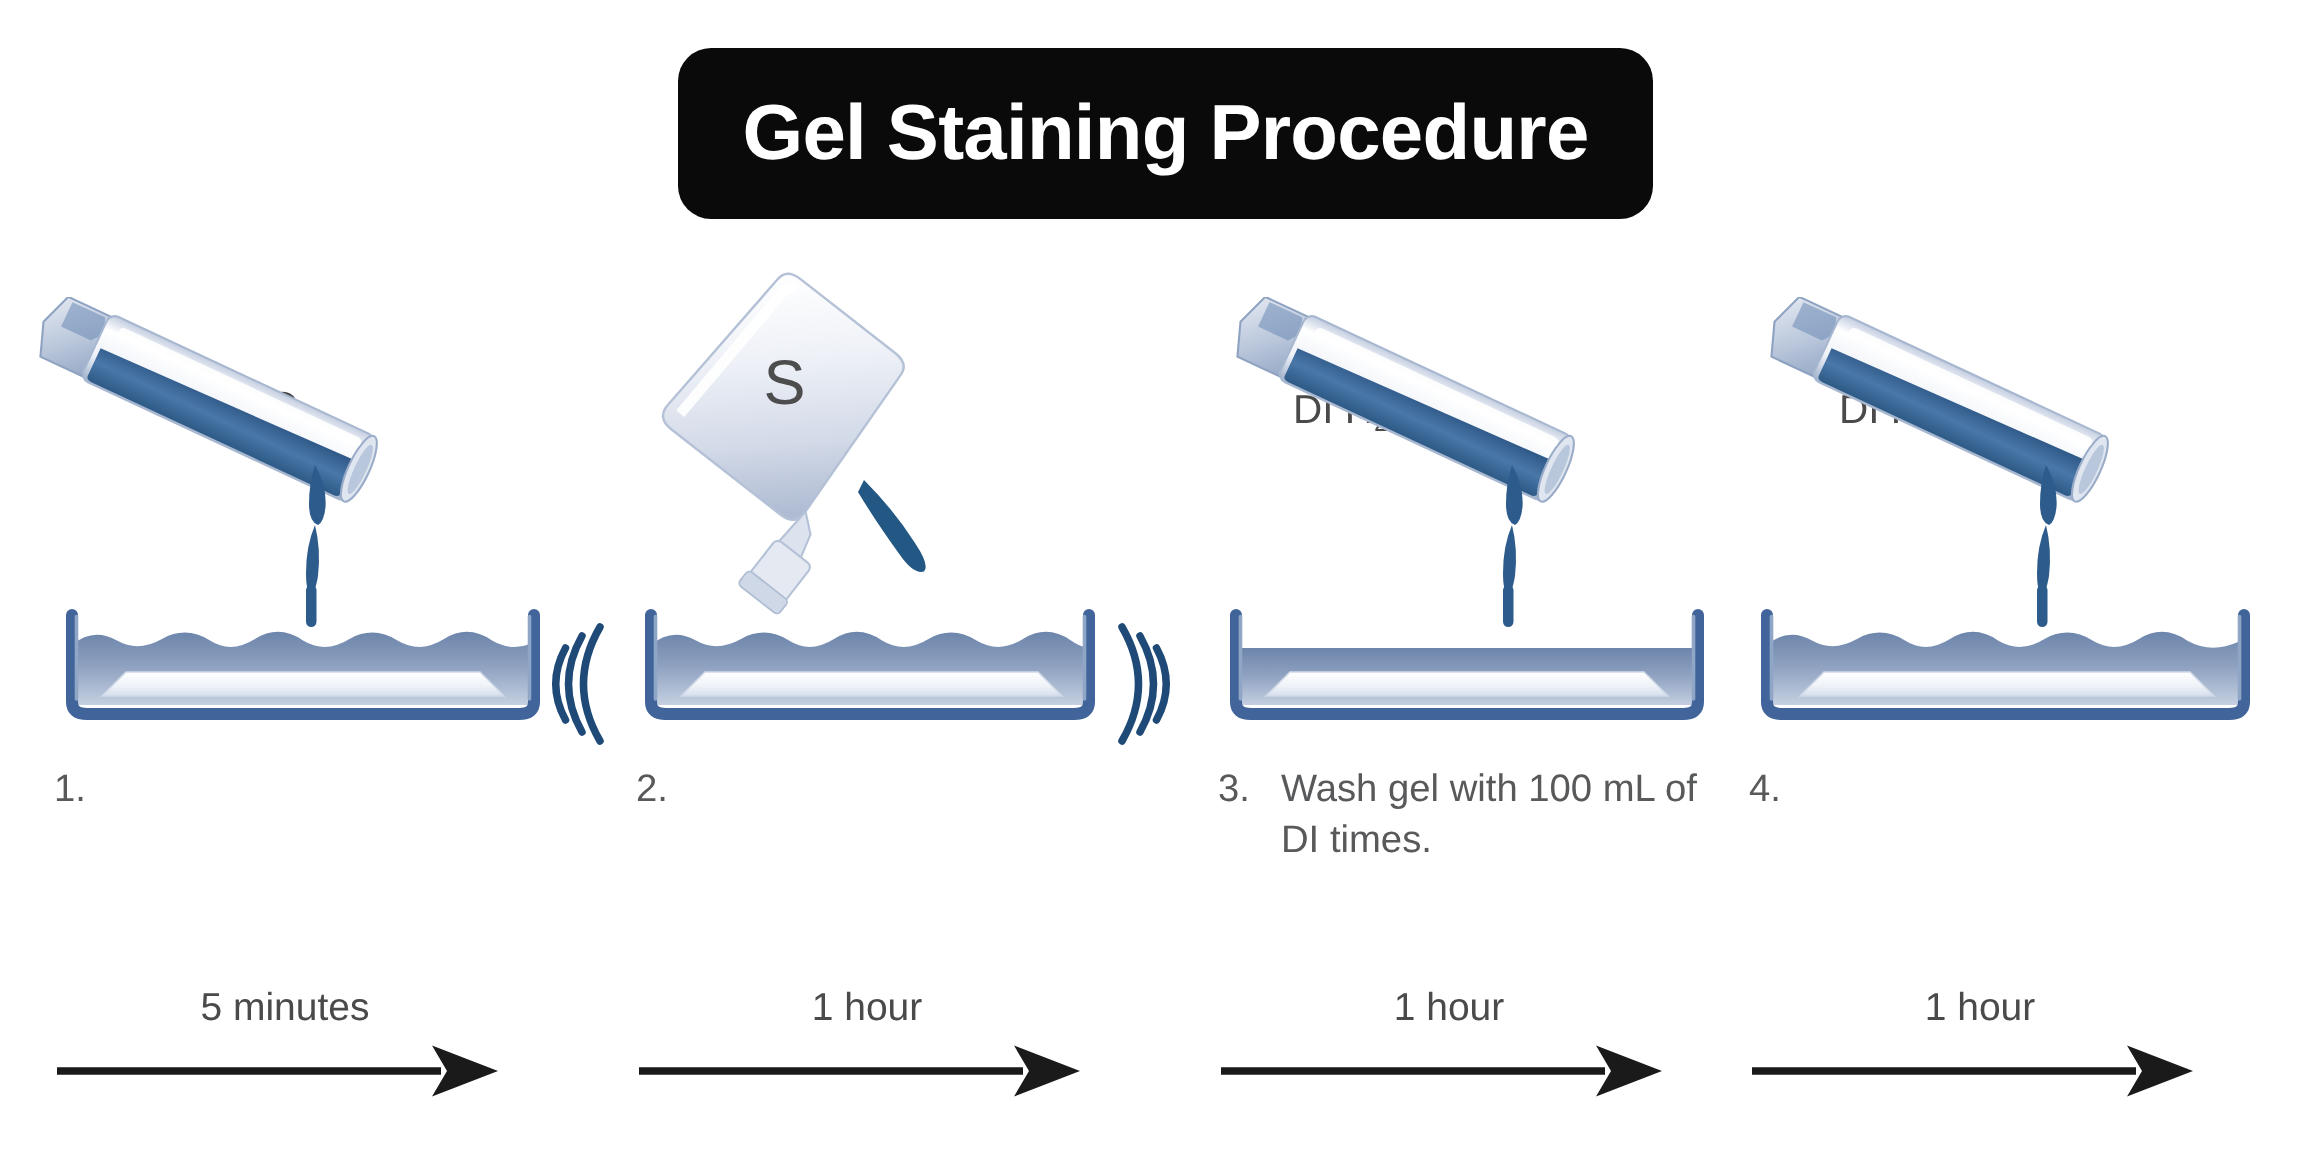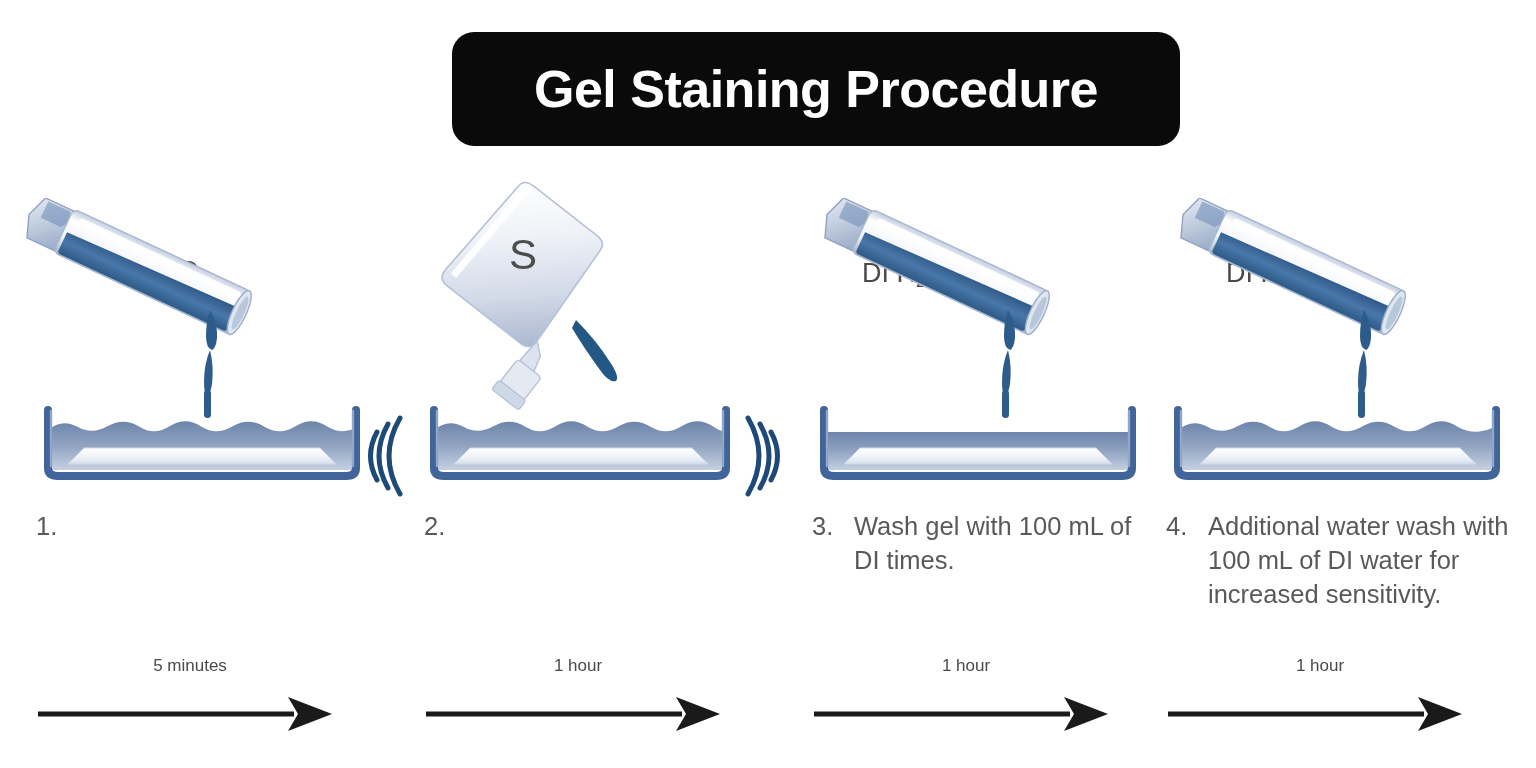--- a/index.html
+++ b/index.html
@@ -14,21 +14,21 @@
     font-family: "Liberation Sans", sans-serif;
     position: relative;
     overflow: hidden;
   }
 
   
   #title-banner {
     position: absolute;
     left: 452px;
     top: 32px;
-    width: 728px;
+    width: 650px;
     height: 114px;
     background: #0a0a0a;
     border-radius: 22px;
     display: flex;
     align-items: center;
     justify-content: center;
   }
   #title-text {
     color: #ffffff;
     font-size: 52px;
@@ -112,21 +112,21 @@
     left: 18px;
     width: 340px;
     height: 80px;
   }
   .duration-label {
     position: absolute;
     top: 0;
     left: 0;
     width: 340px;
     text-align: center;
-    font-size: 17px;
+    font-size: 26px;
     color: #4a4a4a;
     font-family: "Liberation Sans", sans-serif;
   }
   .duration-arrow {
     position: absolute;
     top: 38px;
     left: 0;
   }
   #col-1 .duration-label { left: 14px; width: 280px; text-align: center; }
   #col-2 .duration-label { left: 14px; width: 280px; text-align: center; }
@@ -464,21 +464,20 @@
         <polygon points="38,62 314,62 298,46 54,46" fill="url(#gel4)" stroke="#cfd9e8" stroke-width="1"></polygon>
         <path d="M16 8 L16 66 Q16 74 26 74 L324 74 Q334 74 334 66 L334 8" fill="none" stroke="#41659a" stroke-width="8" stroke-linecap="round" stroke-linejoin="round"></path>
         <path d="M19 9 L19 64" stroke="#8fa6c6" stroke-width="2.4" stroke-linecap="round"></path>
         <path d="M331 9 L331 64" stroke="#8fa6c6" stroke-width="2.4" stroke-linecap="round"></path>
       </svg>
     </div>
   </div>
 
   <div class="caption">
     <span class="caption-num">4.</span>
-    <span class="caption-body">Additional water wash with 100 mL of DI water for increased sensitivity.</span>
   </div>
 
   <div class="duration">
     <div class="duration-label">1 hour</div>
     <svg class="duration-arrow" width="300" height="40" viewBox="0 0 300 40">
       <line x1="2" y1="20" x2="258" y2="20" stroke="#1a1a1a" stroke-width="5"></line>
       <path d="M252 3 L296 20 L252 37 L262 20 Z" fill="#1a1a1a"></path>
     </svg>
   </div>
 </div>

